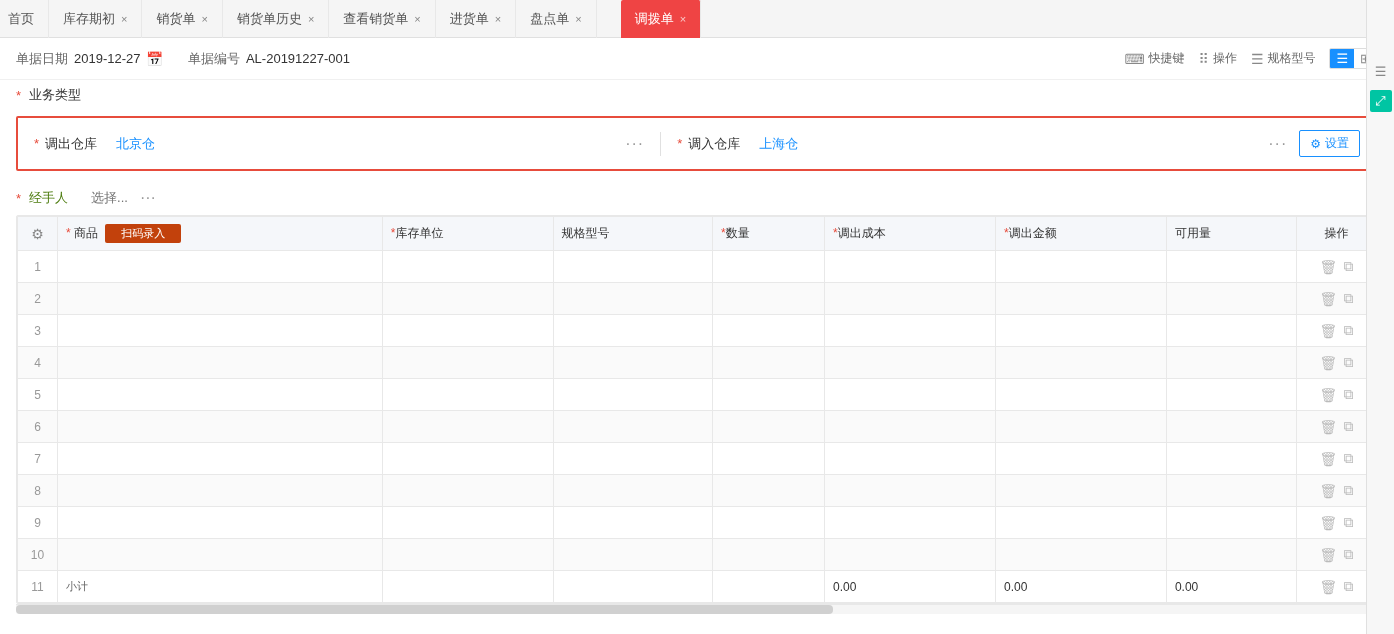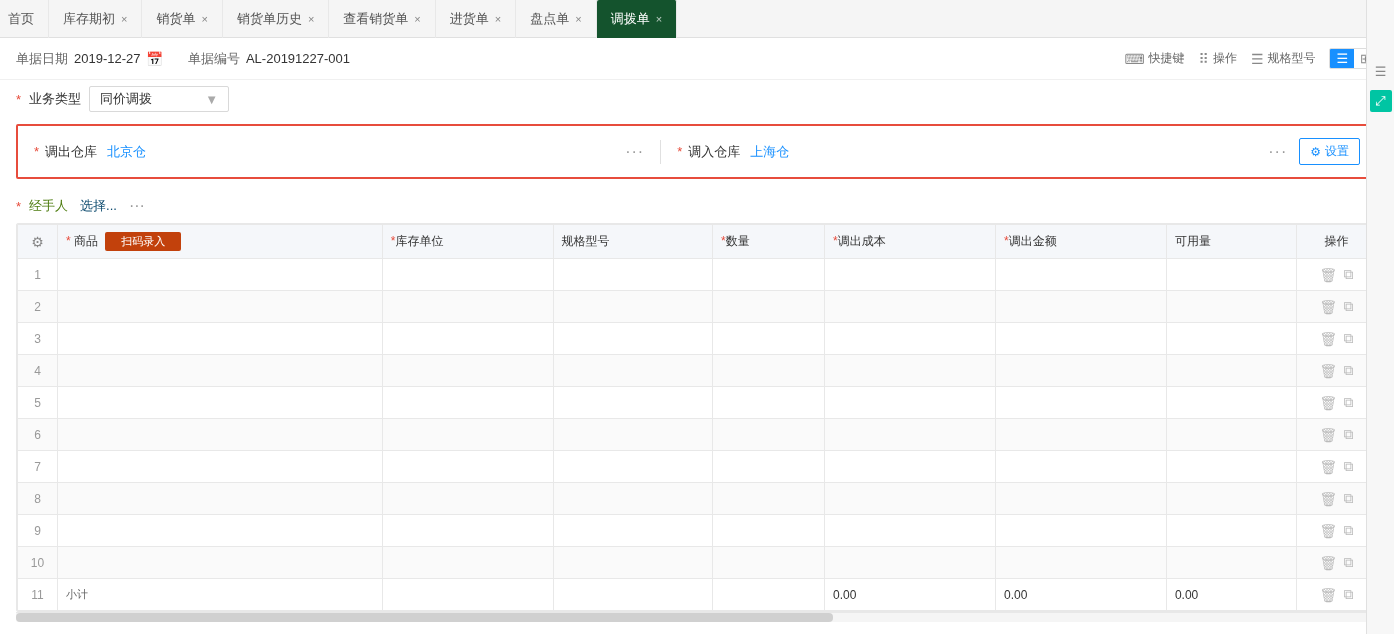--- a/index.html
+++ b/index.html
@@ -19,23 +19,24 @@
       padding: 0 14px;
       height: 38px;
       cursor: pointer;
       font-size: 13px;
       color: #555;
       border-right: 1px solid #e8e8e8;
       white-space: nowrap;
     }
     .tab:first-child { padding-left: 0; }
     .tab.active {
-      background: #14532d;
+      background: #ef4444;
       color: #fff;
       border-radius: 2px 2px 0 0;
+      margin-left: 24px;
     }
     .tab .close-icon {
       margin-left: 6px;
       font-size: 11px;
       cursor: pointer;
       opacity: 0.7;
     }
     .tab-close-btn {
       position: absolute;
       right: 10px;
@@ -85,40 +86,40 @@
       border-radius: 2px;
       display: flex; align-items: center;
       padding: 12px 16px;
       gap: 0;
     }
     .warehouse-field {
       display: flex; align-items: center; flex: 1; gap: 6px;
     }
     .warehouse-field .req { color: #e74c3c; }
     .warehouse-field .label { color: #333; }
-    .warehouse-field .val { color: #1890ff; margin-left: 4px; }
+    .warehouse-field .val { color: #1890ff; margin-left: 13px; }
     .warehouse-field .dots { color: #999; margin-left: auto; cursor: pointer; font-size: 16px; letter-spacing: 1px; }
     .warehouse-divider { width: 1px; background: #e0e0e0; height: 24px; margin: 0 16px; }
     .settings-btn {
       display: flex; align-items: center; gap: 4px;
       border: 1px solid #1890ff; color: #1890ff;
       padding: 4px 10px; border-radius: 2px; cursor: pointer; font-size: 12px;
       margin-left: 12px;
     }
 
     
     .handler-row {
       display: flex; align-items: center;
       padding: 8px 16px;
       gap: 8px;
     }
     .handler-row .req { color: #e74c3c; }
     .handler-row .label { color: #4d7c0f; }
     .handler-row .picker {
-      color: #0c4a6e; cursor: pointer; margin-left: 4px;
+      color: #737373; cursor: pointer; margin-left: 15px;
     }
     .handler-dots { color: #999; cursor: pointer; font-size: 16px; margin-left: 4px; }
 
     
     .table-wrapper {
       margin: 0 16px;
       border: 1px solid #e8e8e8;
       border-radius: 2px;
       overflow: hidden;
     }
@@ -263,24 +264,20 @@
     <div class="view-toggle">
       <span class="active">☰</span>
       <span>⊞</span>
     </div>
   </div>
 </div>
 
 <div style="display:flex; align-items:center; padding: 6px 16px 2px 16px; gap: 8px;">
   <span style="color:#e74c3c;">*</span>
   <span>业务类型</span>
-  <div style="display:flex; align-items:center; gap:6px; border: 1px solid #d9d9d9; border-radius:2px; padding: 3px 10px; min-width:140px; cursor:pointer; background:#fff;">
-    <span>同价调拨</span>
-    <span style="margin-left:auto; color:#aaa;">▼</span>
-  </div>
 </div>
 
 <div class="warehouse-section">
   <div class="warehouse-field">
     <span class="req">*</span>
     <span class="label">调出仓库</span>
     <span class="val">北京仓</span>
     <span class="dots">···</span>
   </div>
   <div class="warehouse-divider"></div>

